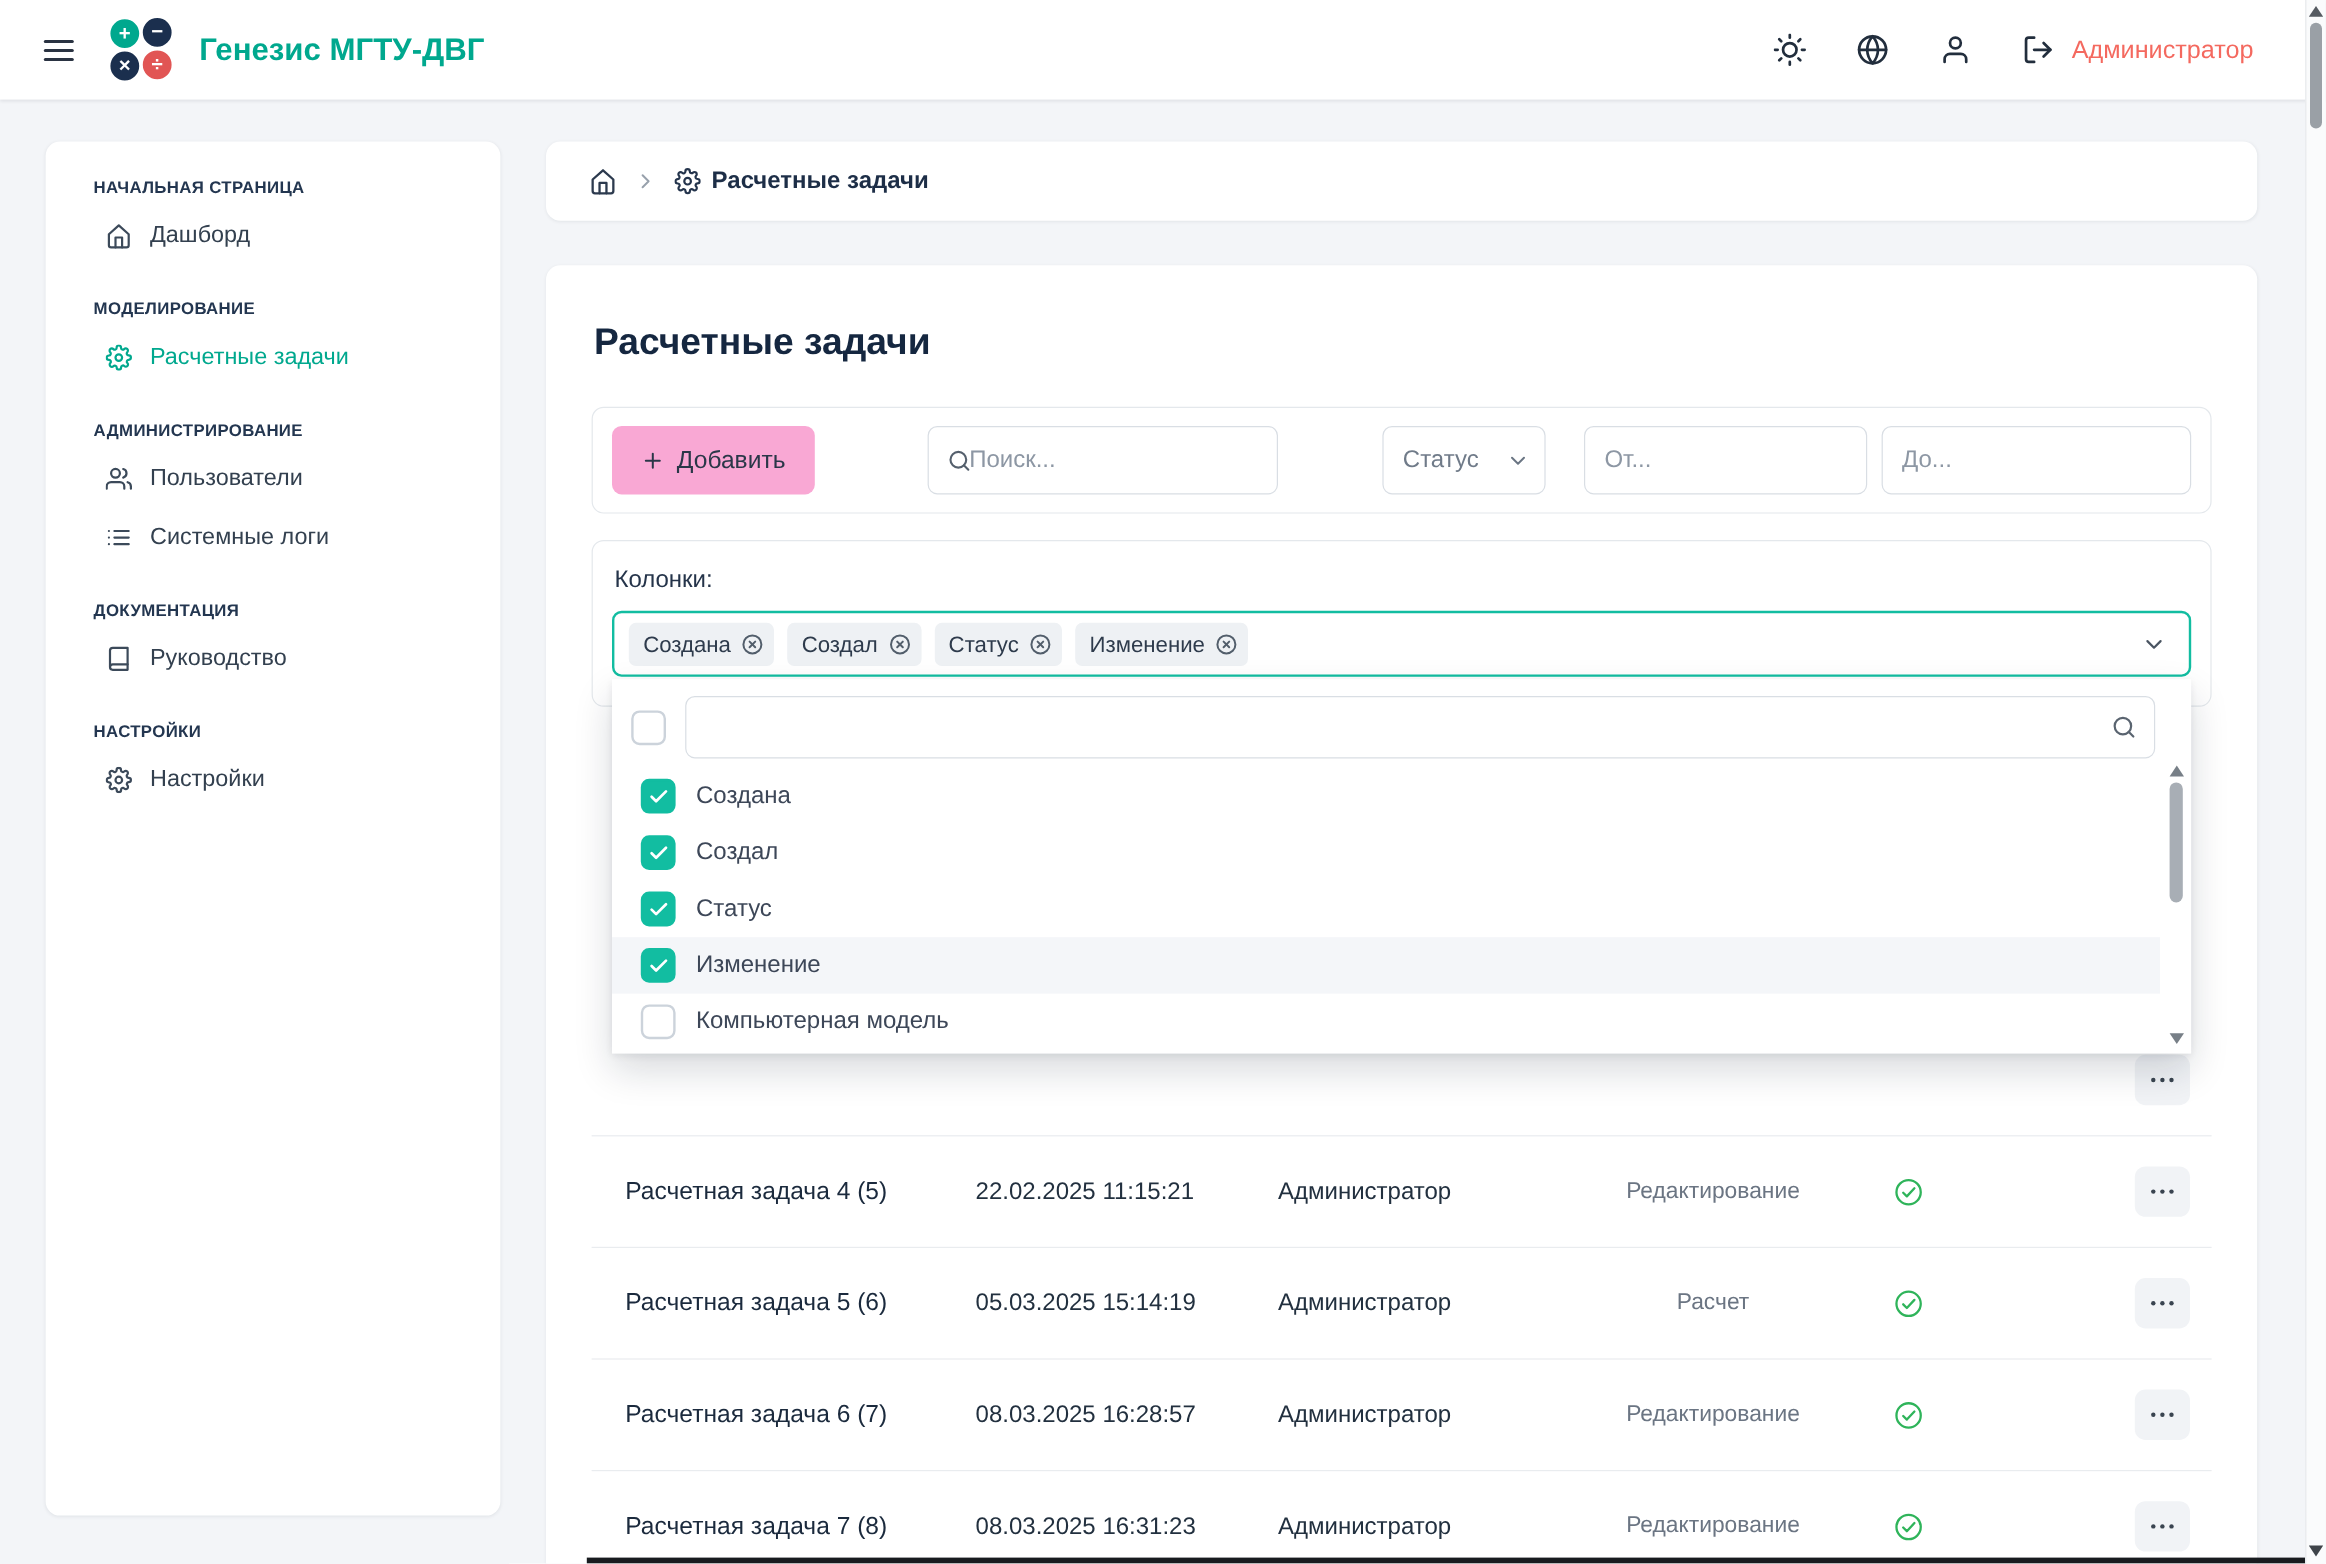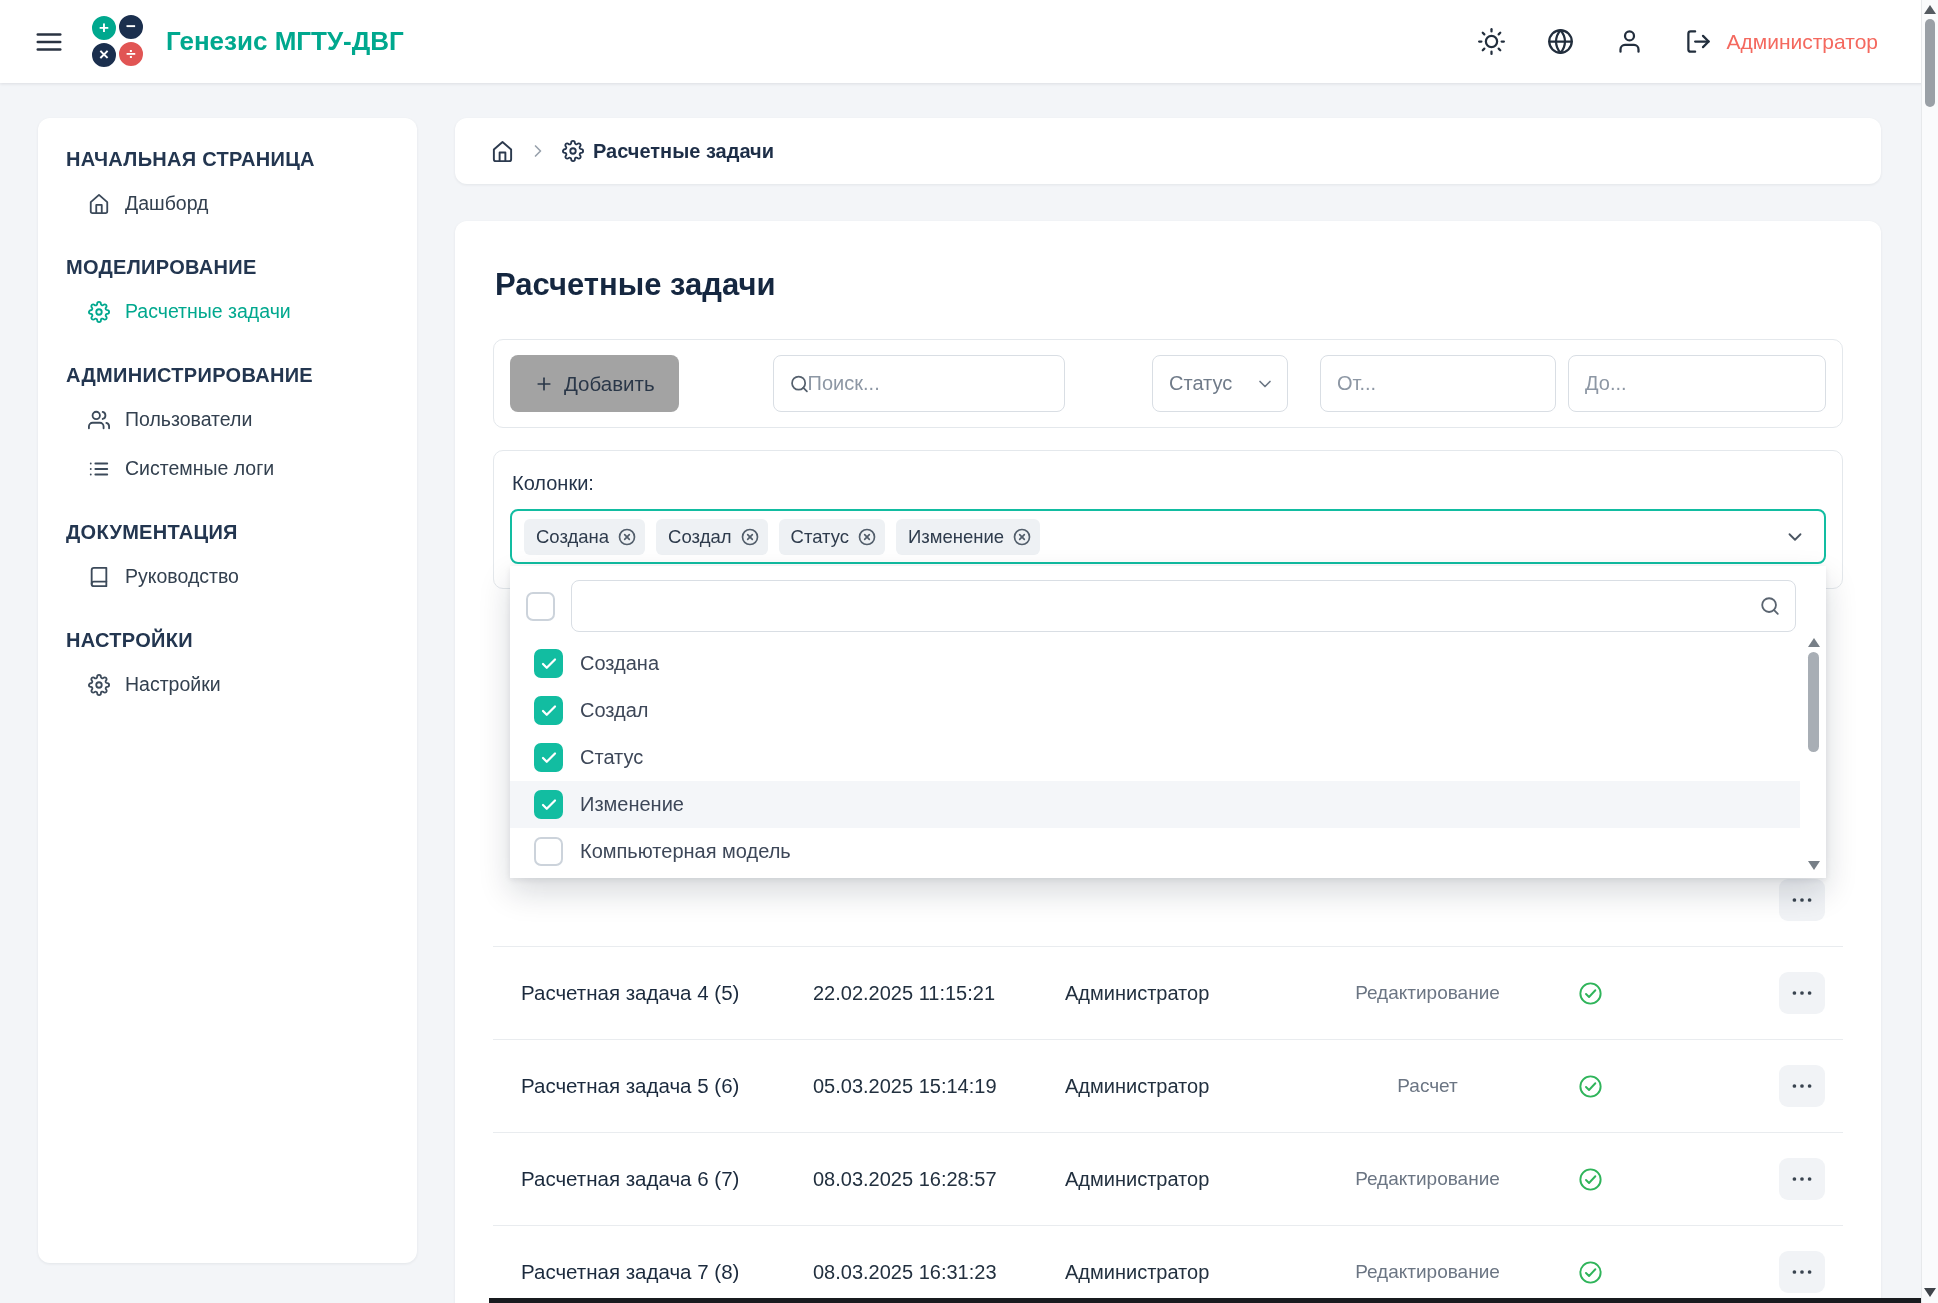--- a/index.html
+++ b/index.html
@@ -24,41 +24,41 @@
   .lc3{left:0;top:28px;background:#1b2f4e}
   .lc4{left:27px;top:27px;background:#e15554}
   .app-title{font-size:26px;font-weight:700;color:var(--accent);margin-left:18px;white-space:nowrap}
   .top-actions{margin-left:auto;display:flex;align-items:center}
   .top-icons{display:flex;align-items:center;gap:42px}
   .role{color:var(--danger);font-size:21px;margin-left:14px;cursor:pointer}
 
   
   .sidebar{position:absolute;left:38px;top:118px;width:379px;height:1145px;background:#fff;border-radius:12px;
            box-shadow:0 1px 3px rgba(16,24,40,.07);padding:26px 20px;box-sizing:border-box;overflow:hidden}
-  .sec-label{font-size:20px;font-weight:700;color:#233650;letter-spacing:.3px;margin:28px 0 8px 8px}
+  .sec-label{font-size:14px;font-weight:700;color:#233650;letter-spacing:.3px;margin:28px 0 8px 20px}
   .sec-label:first-child{margin-top:4px}
   .side-item{display:flex;align-items:center;gap:15px;padding:13px 8px 13px 30px;font-size:19.5px;
              color:#33404f;border-radius:8px;cursor:pointer}
   .side-item .si{width:22px;height:22px;display:inline-flex;color:#3c4a5a;flex:none}
   .side-item.active,.side-item.active .si{color:var(--accent)}
 
   
   .main{position:absolute;left:455px;top:118px;width:1426px}
   .card{background:#fff;border-radius:12px;box-shadow:0 1px 3px rgba(16,24,40,.07)}
   .crumb-card{height:66px;display:flex;align-items:center;padding:0 36px;box-sizing:border-box;gap:14px}
   .dim{color:#2c3a4e;width:23px;height:23px}
   .crumb-sep{width:20px;height:20px;display:inline-flex;color:#98a1ac}
   .crumb-cur{display:flex;align-items:center;gap:9px;font-size:20px;font-weight:700;color:#1d2e47}
   .g{width:22px;height:22px;color:#24344c}
 
   .content-card{margin-top:37px;position:relative;height:1120px;box-sizing:border-box;padding:42px 38px}
   .page-title{font-size:31px;font-weight:700;color:#152740;margin:4px 0 36px 2px}
 
   .toolbar{border:1px solid #e4e8ec;border-radius:10px;padding:15px 16px;display:flex;align-items:center}
-  .btn-add{height:57px;padding:0 24px;background:#a3a3a3;border:none;border-radius:8px;font-size:20.5px;
+  .btn-add{height:57px;padding:0 24px;background:#f9a8d4;border:none;border-radius:8px;font-size:20.5px;
            color:#2a3748;display:flex;align-items:center;gap:10px;font-family:inherit;cursor:pointer}
   .pl{width:20px;height:20px;display:inline-flex;color:#2a3748}
   .inp{height:57px;border:1px solid #d9dee4;border-radius:8px;font-size:20px;color:#30405a;padding:0 16px;
        box-sizing:border-box;font-family:inherit;background:#fff;outline:none}
   .inp::placeholder{color:#8d97a4}
   .search-wrap{position:relative;margin-left:94px;width:292px}
   .s-icon{position:absolute;left:16px;top:50%;transform:translateY(-50%);width:21px;height:21px;color:#55606d}
   .s-icon.right{left:auto;right:15px;width:22px;height:22px;color:#5a6470}
   .search-inp{width:100%;padding-left:34px}
   .select-status{margin-left:auto;width:136px;height:57px;border:1px solid #d9dee4;border-radius:8px;

